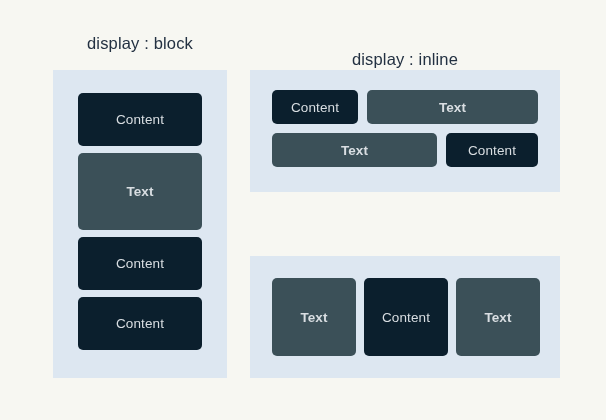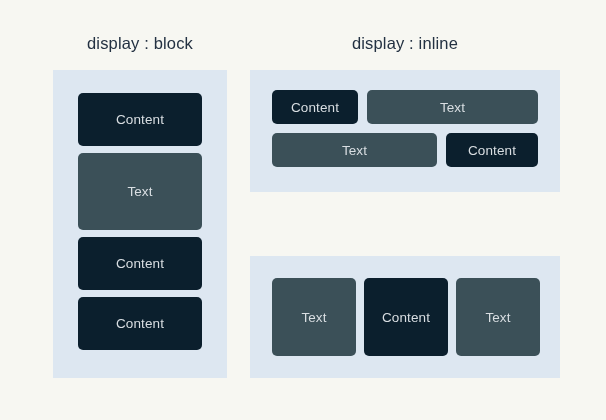--- a/index.html
+++ b/index.html
@@ -32,21 +32,21 @@
     text-align: center;
   }
   #title-block {
     left: 53px;
     width: 174px;
     top: 34px;
   }
   #title-inline {
     left: 250px;
     width: 310px;
-    top: 34px;
+    top: 50px;
   }
   #title-inline-block {
     left: 250px;
     width: 310px;
     top: 221px;
   }
 
   
   .panel {
     position: absolute;
@@ -79,21 +79,21 @@
     display: flex;
     align-items: center;
     justify-content: center;
     color: #d9dee2;
     font-size: 13.5px;
     font-weight: 400;
     letter-spacing: 0.1px;
     user-select: none;
   }
   .box.dark  { background: #0b1f2d; }
-  .box.slate { background: #3b5058; }
+  .box.slate { background: #3b5058; font-weight: bold; }
 
   
   #panel-block .stack {
     position: absolute;
     left: 25px;
     top: 23px;
     width: 124px;
     display: flex;
     flex-direction: column;
     gap: 7px;

